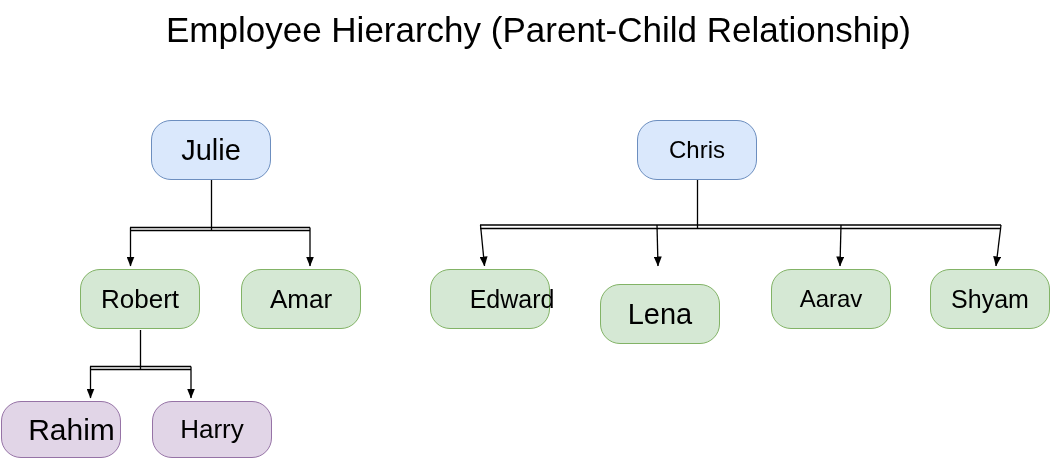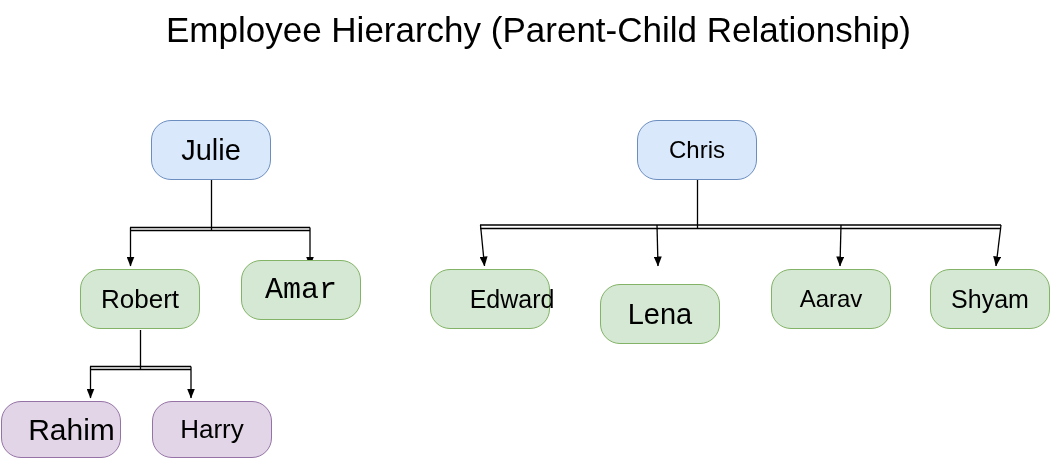--- a/index.html
+++ b/index.html
@@ -112,21 +112,21 @@
   </div>
 
   <div class="node lvl1" style="left:637px; top:120px; font-size:24px;">
     <span>Chris</span>
   </div>
 
   <div class="node lvl2" style="left:80px; top:269px; font-size:26px;text-align:right;">
     <span>Robert</span>
   </div>
 
-  <div class="node lvl2" style="left:241px; top:260px; font-size:30px;font-family:Liberation Mono, monospace;">
+  <div class="node lvl2" style="left:241px; top:269px; font-size:26px;">
     <span>Amar</span>
   </div>
 
   <div class="node lvl2" style="left:430px; top:269px; font-size:25px;padding-left:44px;">
     <span>Edward</span>
   </div>
 
   <div class="node lvl2" style="left:600px; top:284px; font-size:29px;">
     <span>Lena</span>
   </div>

